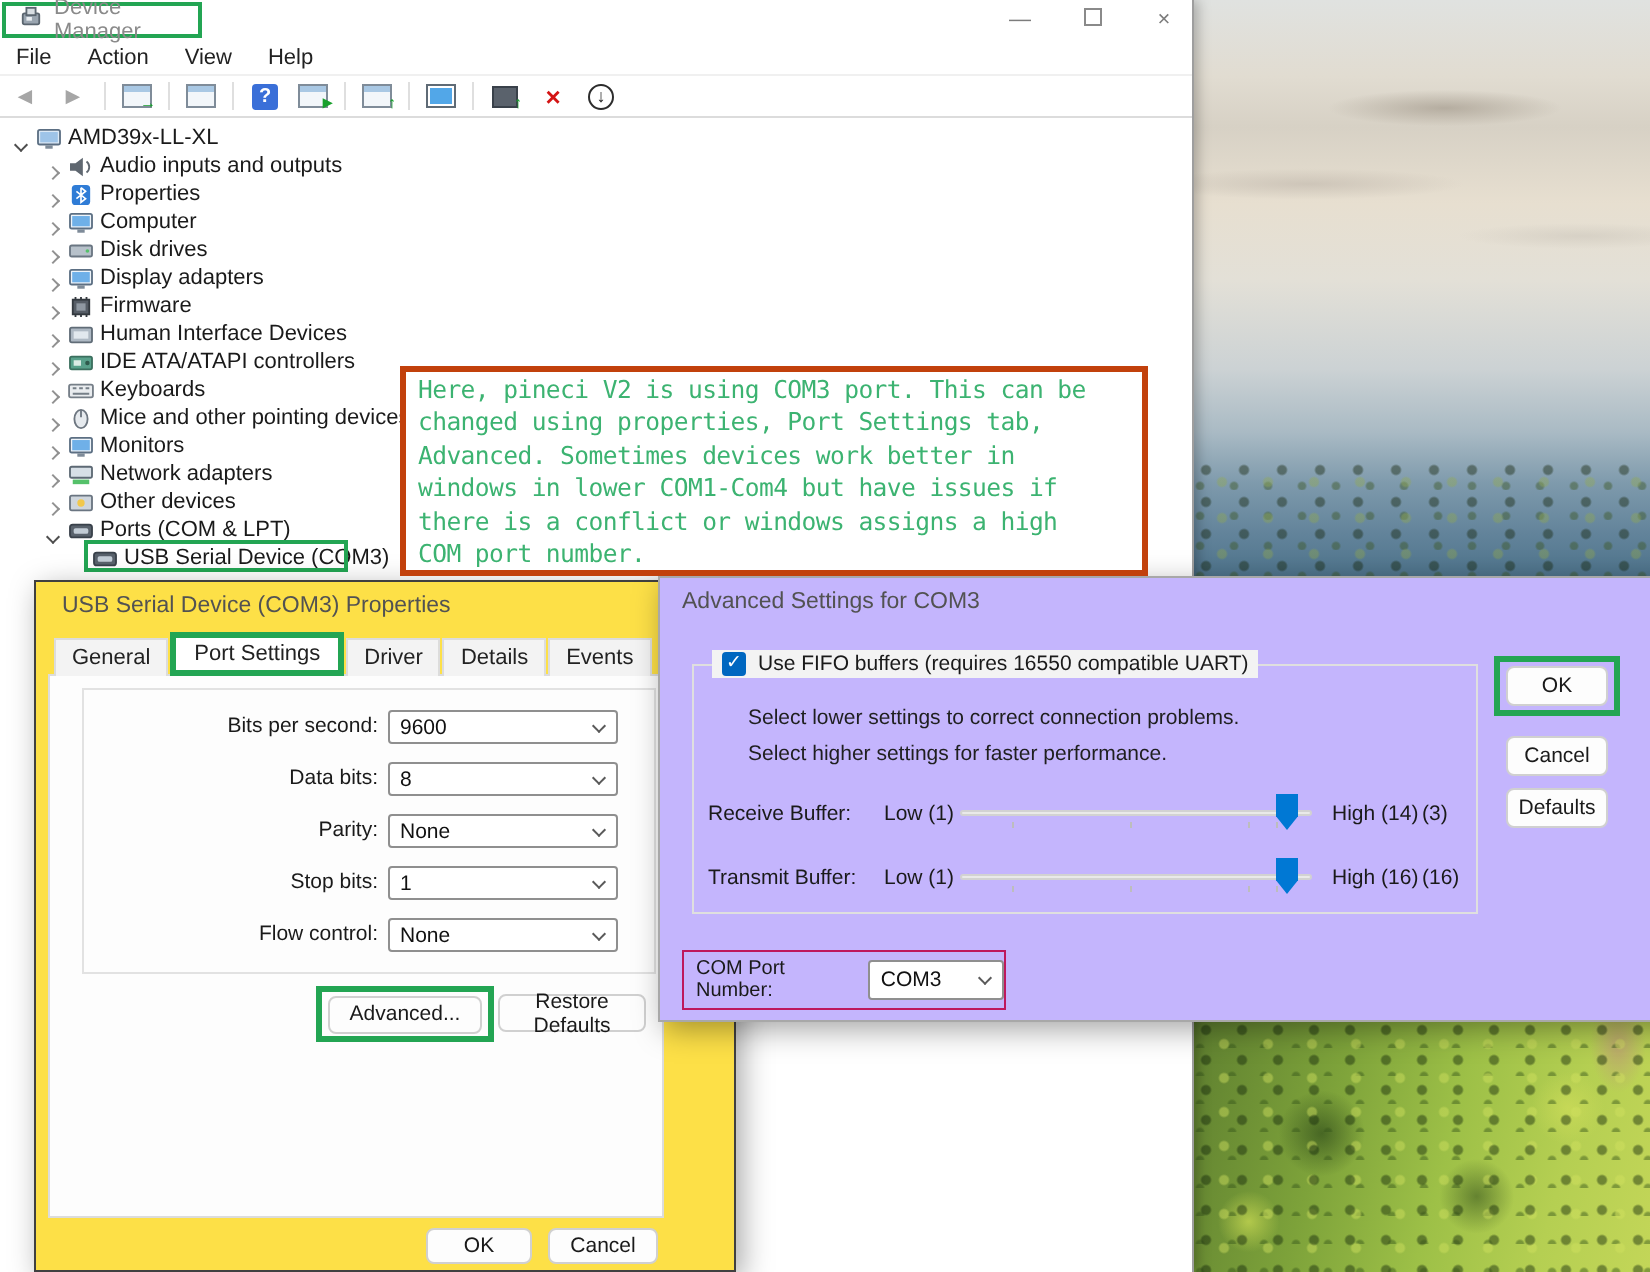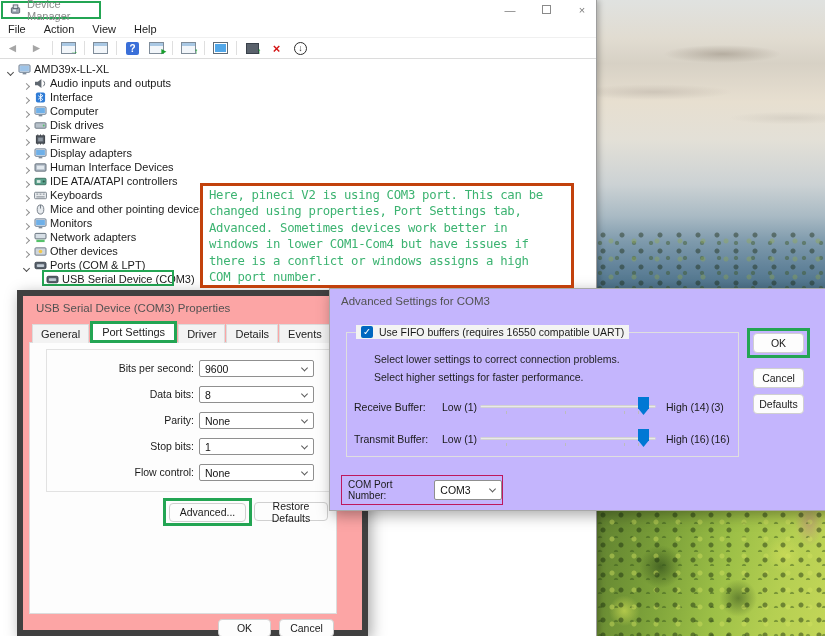--- a/index.html
+++ b/index.html
@@ -103,21 +103,21 @@
   .dlg-close { position:absolute; color:#5a5a5a; font-size:13px; line-height:1; cursor:default; }
   .btn { background:#fdfdfd; border:1px solid #d0d0d0; border-radius:4px;
     font-size:10.5px; color:#1a1a1a; display:inline-flex; align-items:center; justify-content:center; }
   .combo { background:#fff; border:1px solid #8f8f8f; border-radius:2px; position:relative;
     font-size:10.5px; color:#111; display:flex; align-items:center; padding-left:5px; }
   .combo .cchev { position:absolute; right:6px; top:50%; width:5px; height:5px;
     border-right:1.2px solid #5a5a5a; border-bottom:1.2px solid #5a5a5a;
     transform:translateY(-70%) rotate(45deg); }
 
   
-  #propDlg { left:17px; top:290px; width:351px; height:346px; background:#fca5a5; border:6px solid #404040; }
+  #propDlg { left:17px; top:290px; width:351px; height:346px; background:#fde047; border:1px solid #404040; }
   #propDlg .dlg-title { left:13px; top:6px; }
   #propDlg .dlg-close { right:10px; top:5px; }
   #pd-page { position:absolute; left:6px; top:46px; width:308px; height:272px;
     background:#fdfdfd; border:1px solid #dcdcdc; }
   #pd-tabs { position:absolute; left:9px; top:27px; height:20px; display:flex; align-items:flex-end; }
   .tab { font-size:11px; color:#222; padding:3px 8px 3px 8px; border:1px solid #dcdcdc;
     border-bottom:none; background:#f3f3f3; margin-right:1px; }
   .tab.active { background:#fff; position:relative; z-index:2; border:3px solid #23a553; padding:2px 9px; }
   #pd-group { position:absolute; left:23px; top:53px; width:287px; height:143px; border:1px solid #e2e2e2; }
   .pfield { position:absolute; left:0; width:100%; height:17px; }
@@ -266,21 +266,21 @@
         <div class="trow" style="padding-left: 20px;">
           <span class="chevbox">
             <span class="chev-r"></span>
           </span>
           <span class="ticon">
             <svg width="13" height="11" viewBox="0 0 14 12">
               <rect x="2" y="0.5" width="10" height="11" rx="2" fill="#2f7cd6"></rect>
               <path d="M7 2v8l2.5-2-5-4m5 0-5 4M7 2l2.5 2L7 6" stroke="#fff" stroke-width="0.9" fill="none"></path>
             </svg>
           </span>
-          <span class="tlabel">Interface</span>
+          <span class="tlabel">Properties</span>
         </div>
         <div class="trow" style="padding-left: 20px;">
           <span class="chevbox">
             <span class="chev-r"></span>
           </span>
           <span class="ticon">
             <svg width="13" height="11" viewBox="0 0 14 12">
               <rect x="1" y="1" width="12" height="8" rx="1" fill="#eef4fa" stroke="#5c6f83"></rect>
               <rect x="2.2" y="2.2" width="9.6" height="5.6" fill="#6fb0e8"></rect>
               <rect x="5" y="9.5" width="4" height="1.8" fill="#7e8b99"></rect>
@@ -299,39 +299,39 @@
             </svg>
           </span>
           <span class="tlabel">Disk drives</span>
         </div>
         <div class="trow" style="padding-left: 20px;">
           <span class="chevbox">
             <span class="chev-r"></span>
           </span>
           <span class="ticon">
             <svg width="13" height="11" viewBox="0 0 14 12">
+              <rect x="1" y="1" width="12" height="8" rx="1" fill="#eef4fa" stroke="#5c6f83"></rect>
+              <rect x="2.2" y="2.2" width="9.6" height="5.6" fill="#6fb0e8"></rect>
+              <rect x="5" y="9.5" width="4" height="1.8" fill="#7e8b99"></rect>
+            </svg>
+          </span>
+          <span class="tlabel">Display adapters</span>
+        </div>
+        <div class="trow" style="padding-left: 20px;">
+          <span class="chevbox">
+            <span class="chev-r"></span>
+          </span>
+          <span class="ticon">
+            <svg width="13" height="11" viewBox="0 0 14 12">
               <rect x="2.5" y="2" width="9" height="8" fill="#565d66" stroke="#33393f"></rect>
               <path d="M4 2V.5M7 2V.5M10 2V.5M4 11.5V10M7 11.5V10M10 11.5V10" stroke="#33393f"></path>
               <rect x="4.5" y="4" width="5" height="4" fill="#8f98a2"></rect>
             </svg>
           </span>
           <span class="tlabel">Firmware</span>
-        </div>
-        <div class="trow" style="padding-left: 20px;">
-          <span class="chevbox">
-            <span class="chev-r"></span>
-          </span>
-          <span class="ticon">
-            <svg width="13" height="11" viewBox="0 0 14 12">
-              <rect x="1" y="1" width="12" height="8" rx="1" fill="#eef4fa" stroke="#5c6f83"></rect>
-              <rect x="2.2" y="2.2" width="9.6" height="5.6" fill="#6fb0e8"></rect>
-              <rect x="5" y="9.5" width="4" height="1.8" fill="#7e8b99"></rect>
-            </svg>
-          </span>
-          <span class="tlabel">Display adapters</span>
         </div>
         <div class="trow" style="padding-left: 20px;">
           <span class="chevbox">
             <span class="chev-r"></span>
           </span>
           <span class="ticon">
             <svg width="13" height="11" viewBox="0 0 14 12">
               <rect x="1" y="2" width="12" height="8" rx="1" fill="#aeb9c4" stroke="#606c77"></rect>
               <rect x="3" y="4" width="8" height="4" fill="#e1e8ee"></rect>
             </svg>

